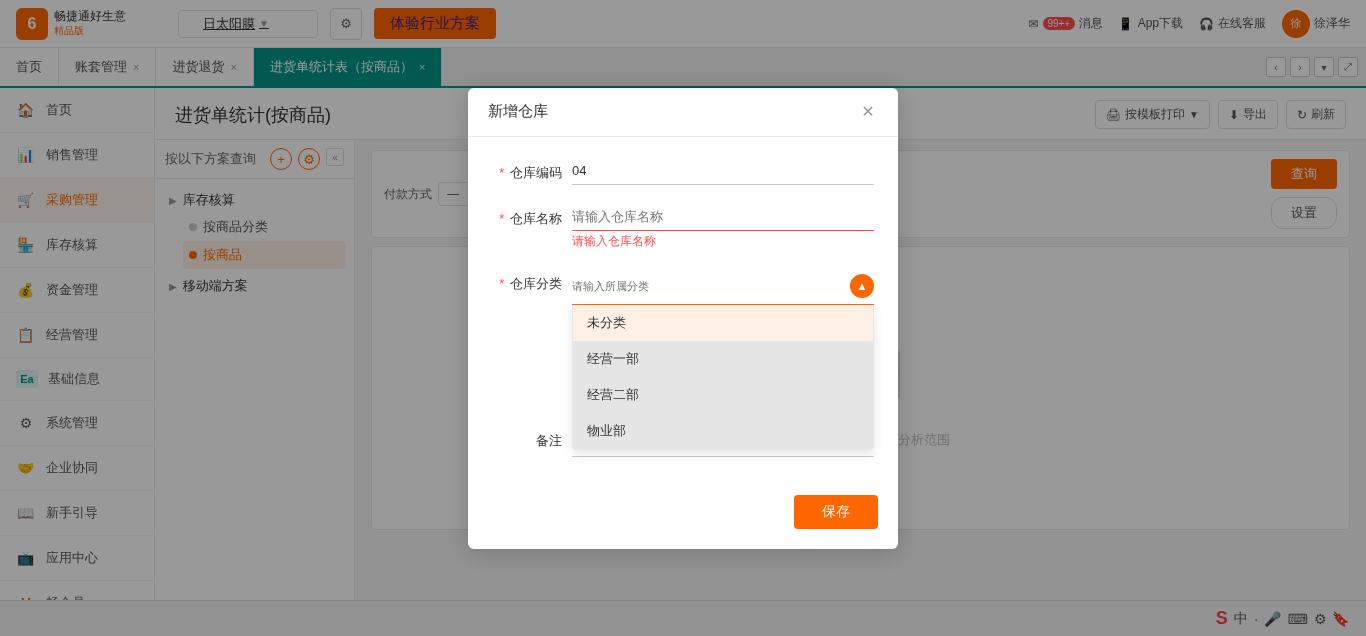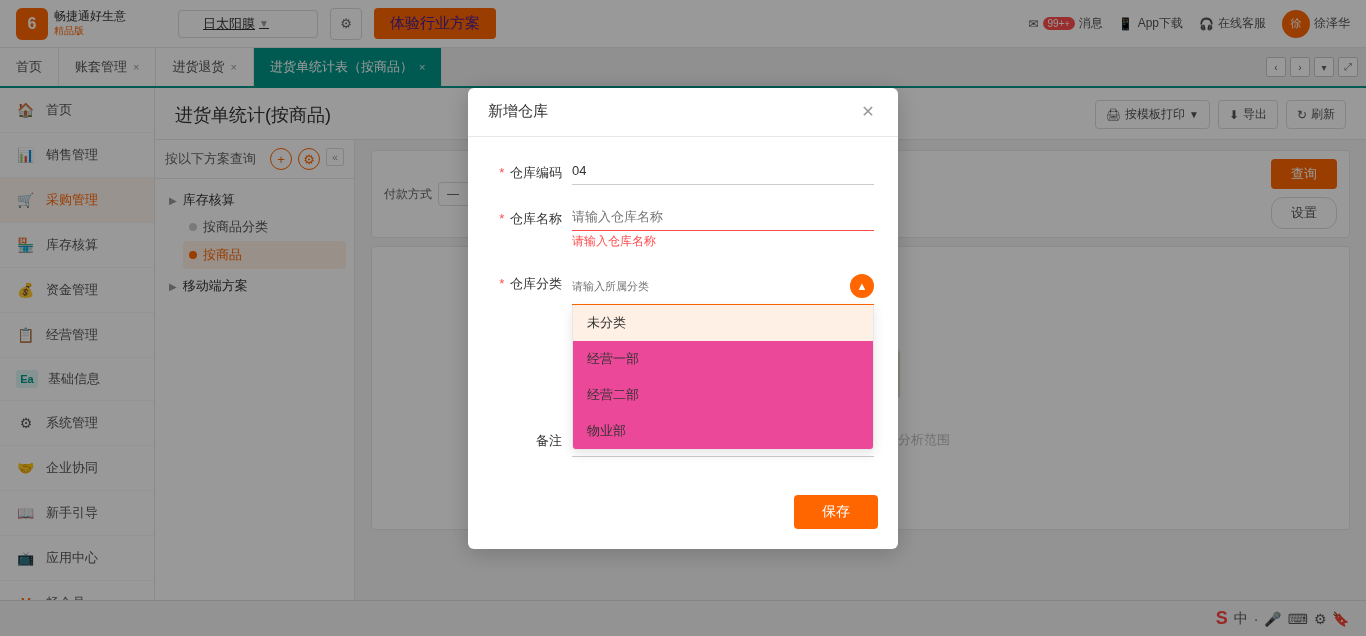--- a/index.html
+++ b/index.html
@@ -248,21 +248,21 @@
       width: 24px; height: 24px;
       background: #ff6600; border-radius: 50%;
       display: flex; align-items: center; justify-content: center;
       color: white; font-size: 11px; flex-shrink: 0;
     }
     .dropdown-menu {
       position: absolute;
       top: 100%;
       left: 0;
       right: 0;
-      background: #ec4899;
+      background: #e5e5e5;
       border: 1px solid #e8e8e8;
       border-top: none;
       box-shadow: 0 4px 12px rgba(0,0,0,0.1);
       z-index: 2000;
       border-radius: 0 0 4px 4px;
     }
     .dropdown-item {
       padding: 9px 14px;
       cursor: pointer;
       font-size: 13px;

